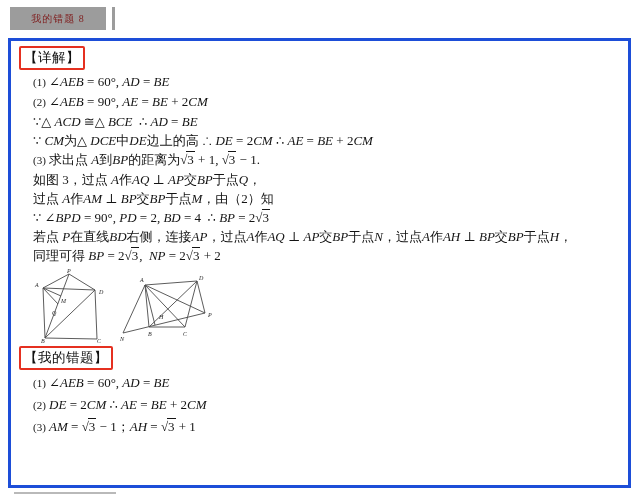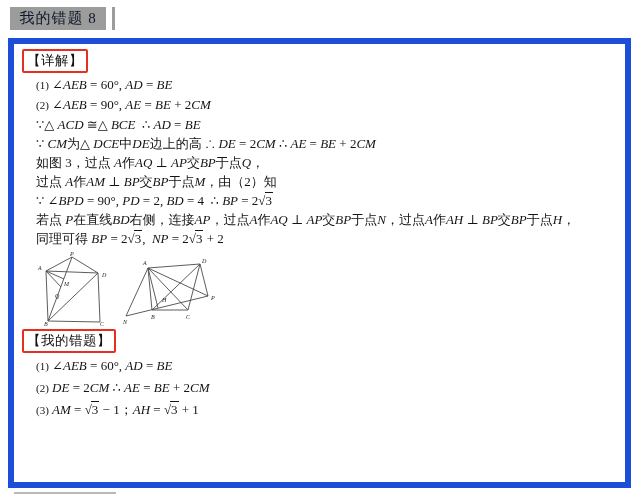--- a/index.html
+++ b/index.html
@@ -2,28 +2,28 @@
 <html><head>
 <meta charset="utf-8">
 <style>
   * { margin:0; padding:0; box-sizing:border-box; }
   html,body { width:637px; height:497px; background:#ffffff; overflow:hidden;
     font-family:"Liberation Serif","DejaVu Serif",serif; color:#1c1c1c; }
   .stage { position:relative; width:637px; height:497px; background:#fff; }
 
   
   .tab { position:absolute; left:10px; top:7px; width:96px; height:23px;
-    background:#9c9c9c; color:#0f172a; font-size:15px; line-height:23px;
+    background:#9c9c9c; color:#7f1d1d; font-size:10px; line-height:23px;
     text-align:center; letter-spacing:1px; cursor:default; }
   .tab-divider { position:absolute; left:112px; top:7px; width:3px; height:23px;
     background:#9c9c9c; }
 
   
   .panel { position:absolute; left:8px; top:38px; width:623px; height:450px;
-    border:6px solid #1d4ed8; background:#fff; padding:4px 8px 2px 8px; }
+    border:3px solid #1d4ed8; background:#fff; padding:4px 8px 2px 8px; }
 
   .hl-box { display:inline-block; border:2px solid #e53020; border-radius:2px;
     padding:0 3px 1px 3px; margin:1px 0 2px 0; }
   .hl-box .hl-text { font-size:13.5px; color:#111; letter-spacing:0.5px; }
 
   .lines { margin-left:14px; }
   .math-line { font-size:13px; line-height:19px; white-space:pre; color:#141414; }
   .math-line i { font-family:"Liberation Serif","DejaVu Serif",serif; font-style:italic; }
   .math-line .num { font-size:11px; }
   .sqrt { white-space:nowrap; }
@@ -53,20 +53,21 @@
 
     <div class="hl-box">
       <span class="hl-text">【详解】</span>
     </div>
 
     <div class="lines">
         <div class="math-line"><span class="num">(1)</span> ∠<i>AEB</i> = 60°, <i>AD</i> = <i>BE</i></div>
         <div class="math-line"><span class="num">(2)</span> ∠<i>AEB</i> = 90°, <i>AE</i> = <i>BE</i> + 2<i>CM</i></div>
         <div class="math-line">∵△ <i>ACD</i> ≅△ <i>BCE</i>  ∴ <i>AD</i> = <i>BE</i></div>
         <div class="math-line">∵ <i>CM</i>为△ <i>DCE</i>中<i>DE</i>边上的高 ∴ <i>DE</i> = 2<i>CM</i> ∴ <i>AE</i> = <i>BE</i> + 2<i>CM</i></div>
+        <div class="math-line"><span class="num">(3)</span> 求出点 <i>A</i>到<i>BP</i>的距离为<span class="sqrt">√<span class="rad">3</span></span> + 1, <span class="sqrt">√<span class="rad">3</span></span> − 1.</div>
         <div class="math-line">如图 3，过点 <i>A</i>作<i>AQ</i> ⊥ <i>AP</i>交<i>BP</i>于点<i>Q</i>，</div>
         <div class="math-line">过点 <i>A</i>作<i>AM</i> ⊥ <i>BP</i>交<i>BP</i>于点<i>M</i>，由（2）知</div>
         <div class="math-line">∵ ∠<i>BPD</i> = 90°, <i>PD</i> = 2, <i>BD</i> = 4  ∴ <i>BP</i> = 2<span class="sqrt">√<span class="rad">3</span></span></div>
         <div class="math-line">若点 <i>P</i>在直线<i>BD</i>右侧，连接<i>AP</i>，过点<i>A</i>作<i>AQ</i> ⊥ <i>AP</i>交<i>BP</i>于点<i>N</i>，过点<i>A</i>作<i>AH</i> ⊥ <i>BP</i>交<i>BP</i>于点<i>H</i>，</div>
         <div class="math-line">同理可得 <i>BP</i> = 2<span class="sqrt">√<span class="rad">3</span></span>,  <i>NP</i> = 2<span class="sqrt">√<span class="rad">3</span></span> + 2</div>
       </div>
 
     <div class="figs">
       <div class="fig">
         <svg width="80" height="74" viewBox="0 0 80 74">

